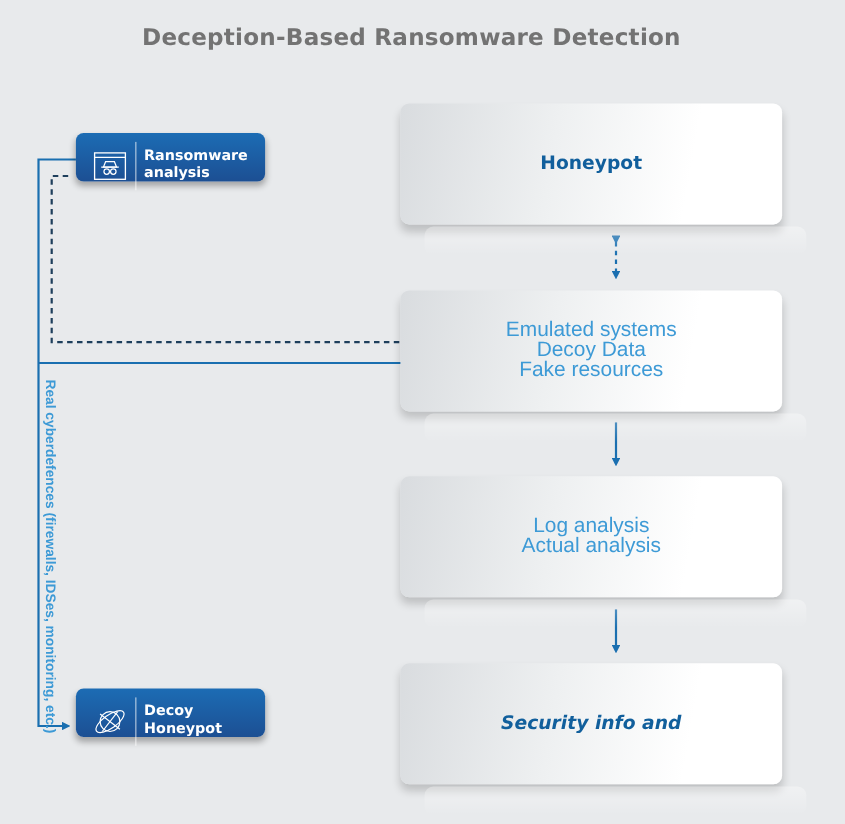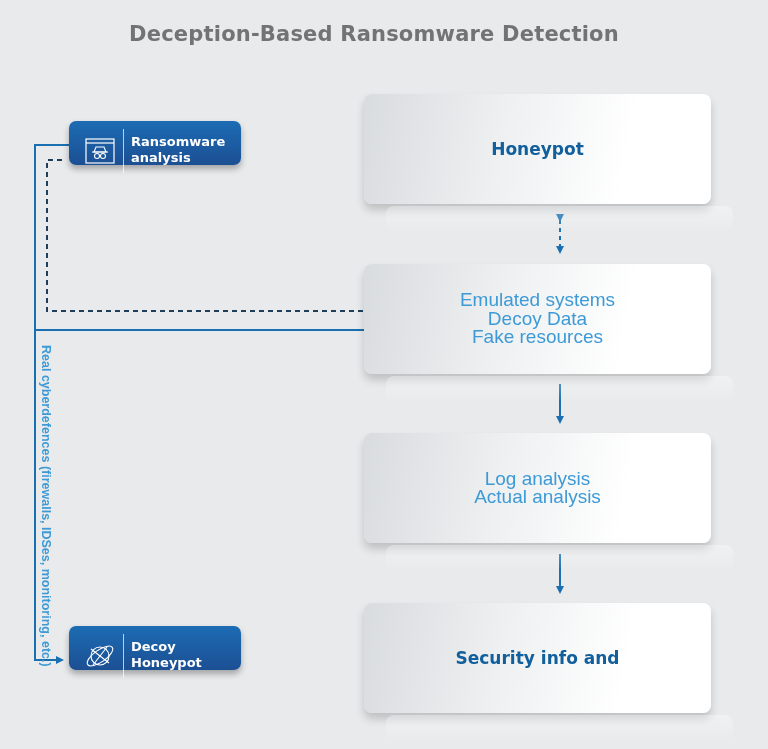--- a/index.html
+++ b/index.html
@@ -91,18 +91,18 @@
   <div class="sub">Fake resources</div>
 </div>
 <div class="reflect" style="top:376px;"></div>
 
 <div class="card" style="top:433px;height:110px;">
   <div class="sub">Log analysis</div>
   <div class="sub">Actual analysis</div>
 </div>
 <div class="reflect" style="top:545px;"></div>
 
-<div class="card" style="top:603px;height:110px;">
+<div class="card" style="top:603px;height:110px;font-style:italic;">
   <div class="h">
     <span>Security info and</span><br>
   </div>
 </div>
 <div class="reflect" style="top:715px;"></div>
 
 </body></html>

